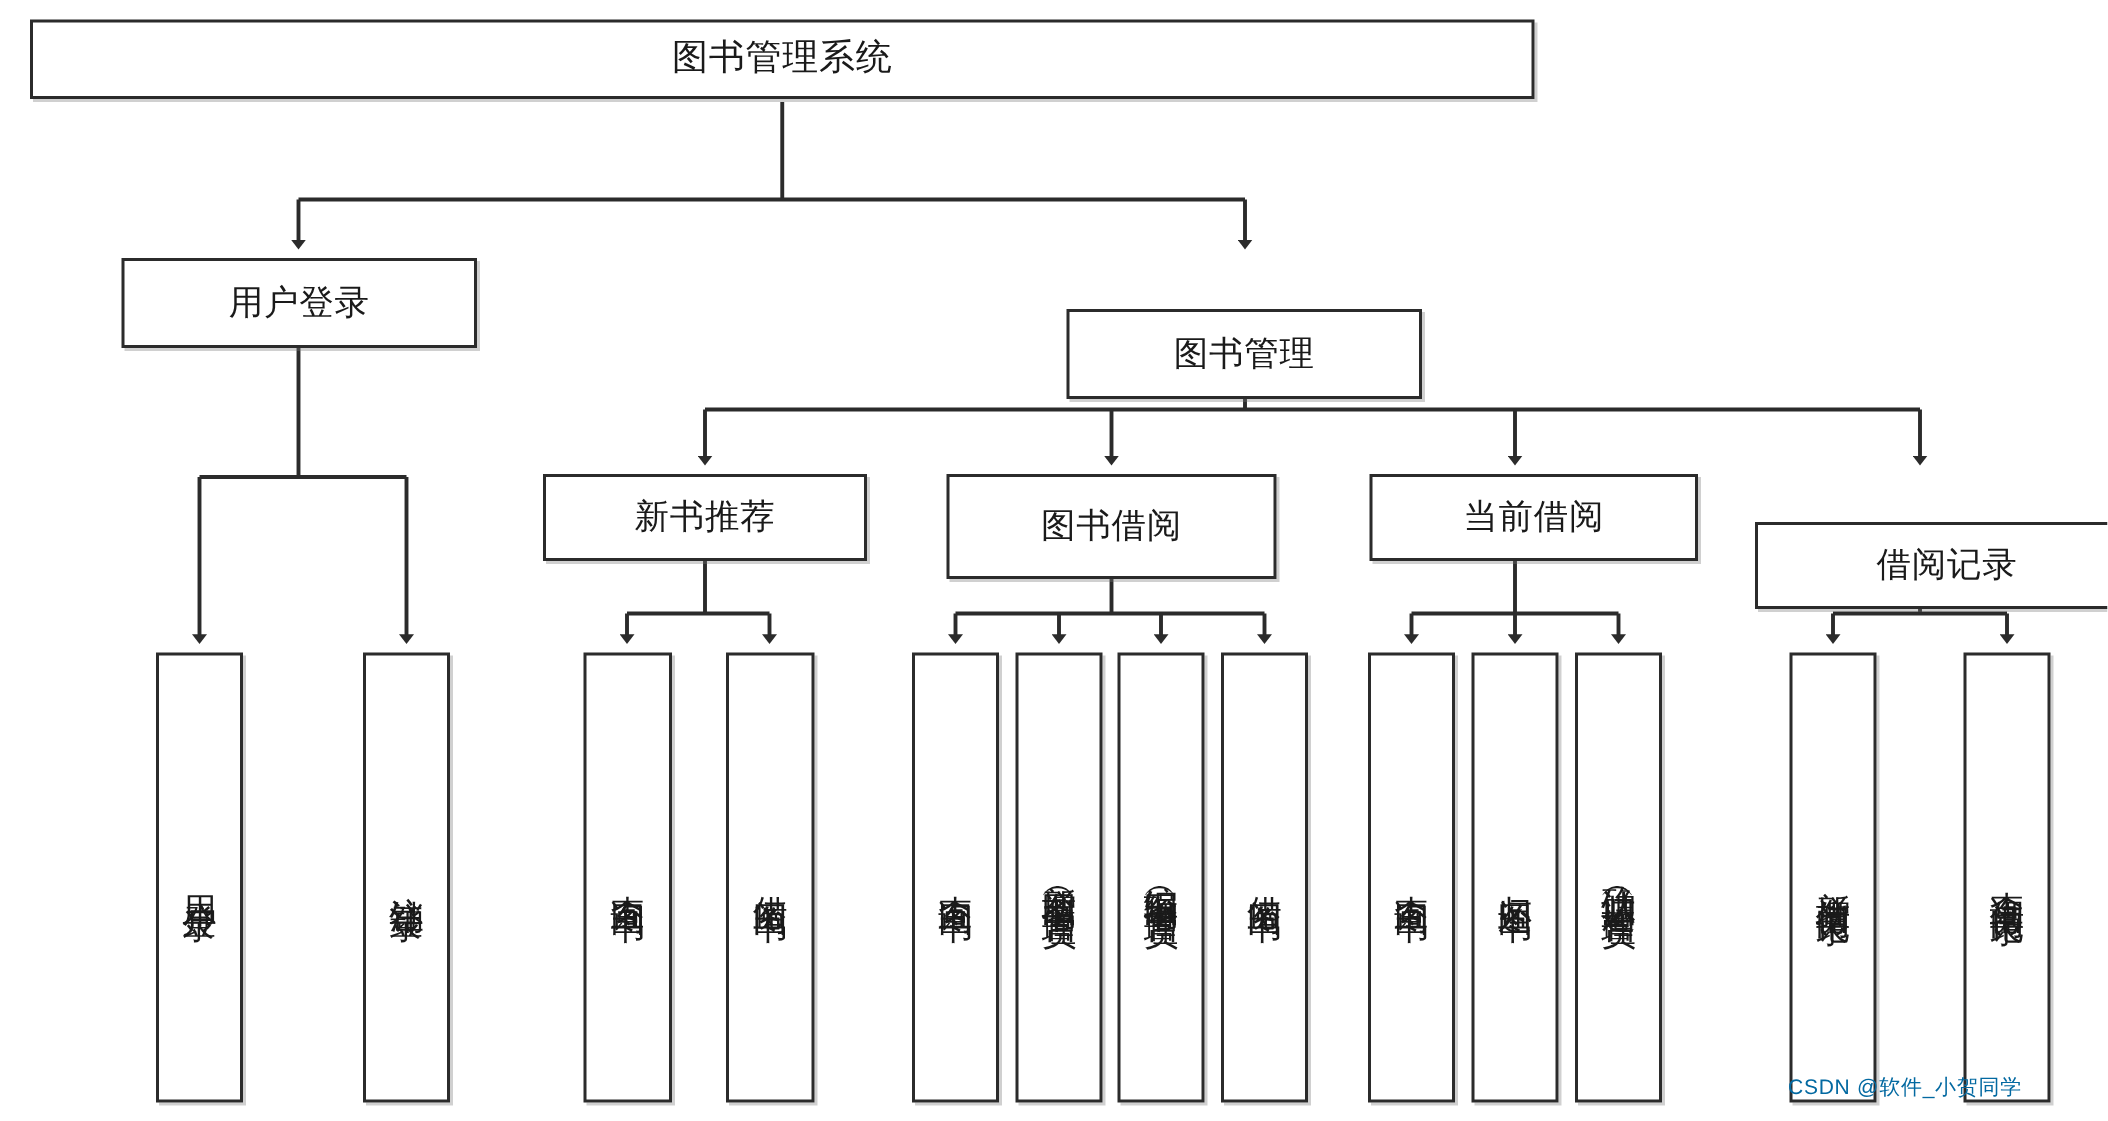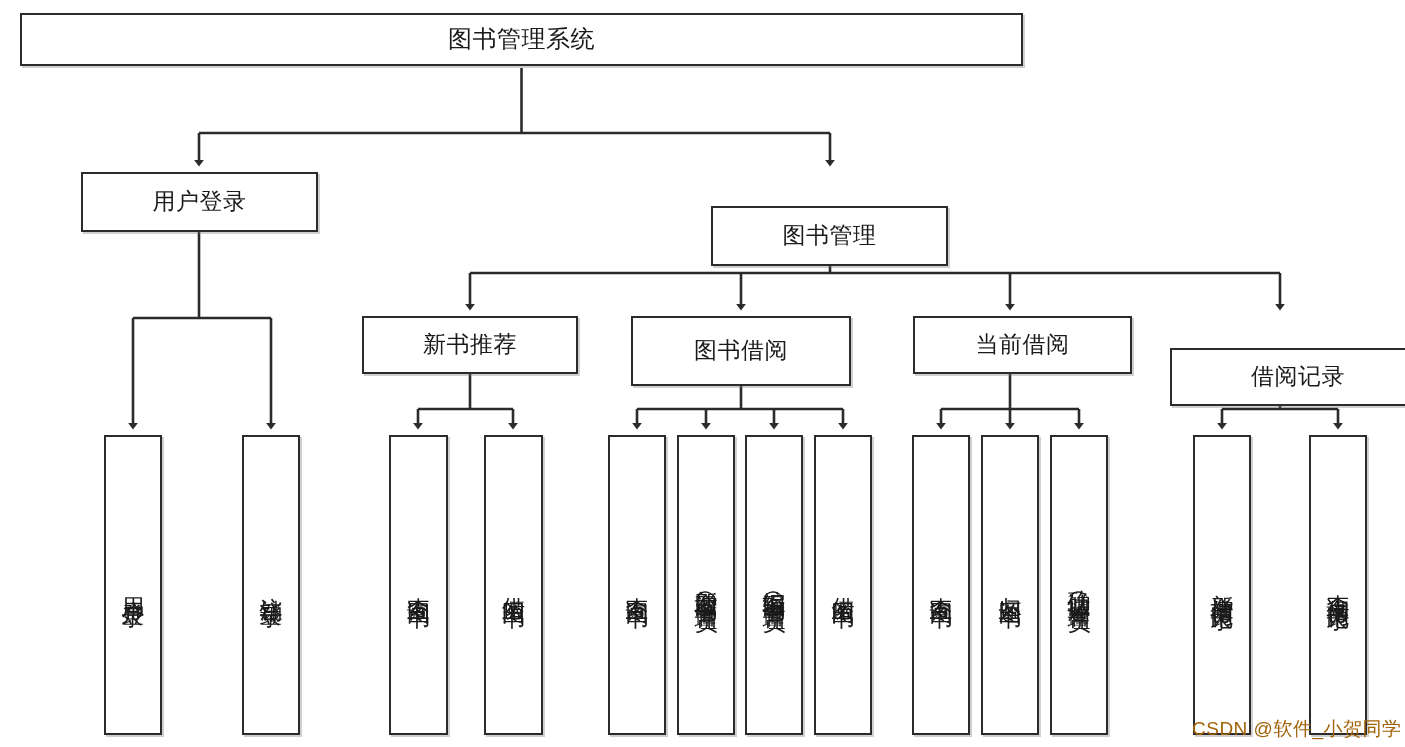--- a/index.html
+++ b/index.html
@@ -60,22 +60,22 @@
     writing-mode: vertical-rl;
     text-orientation: upright;
     font-size: 23px;
     line-height: 1.0;
     letter-spacing: 3px;
     white-space: nowrap;
     max-height: 292px;
   }
   .watermark {
     position: absolute;
-    color: #a16207;
-    font-size: 19px;
+    color: #0369a1;
+    font-size: 14px;
     white-space: nowrap;
     letter-spacing: 0.5px;
   }
 </style>
 </head>
 <body>
 
 <div id="diagram-root">
 
   <svg id="edges-layer" viewBox="0 0 1405 747" width="1405" height="747">

